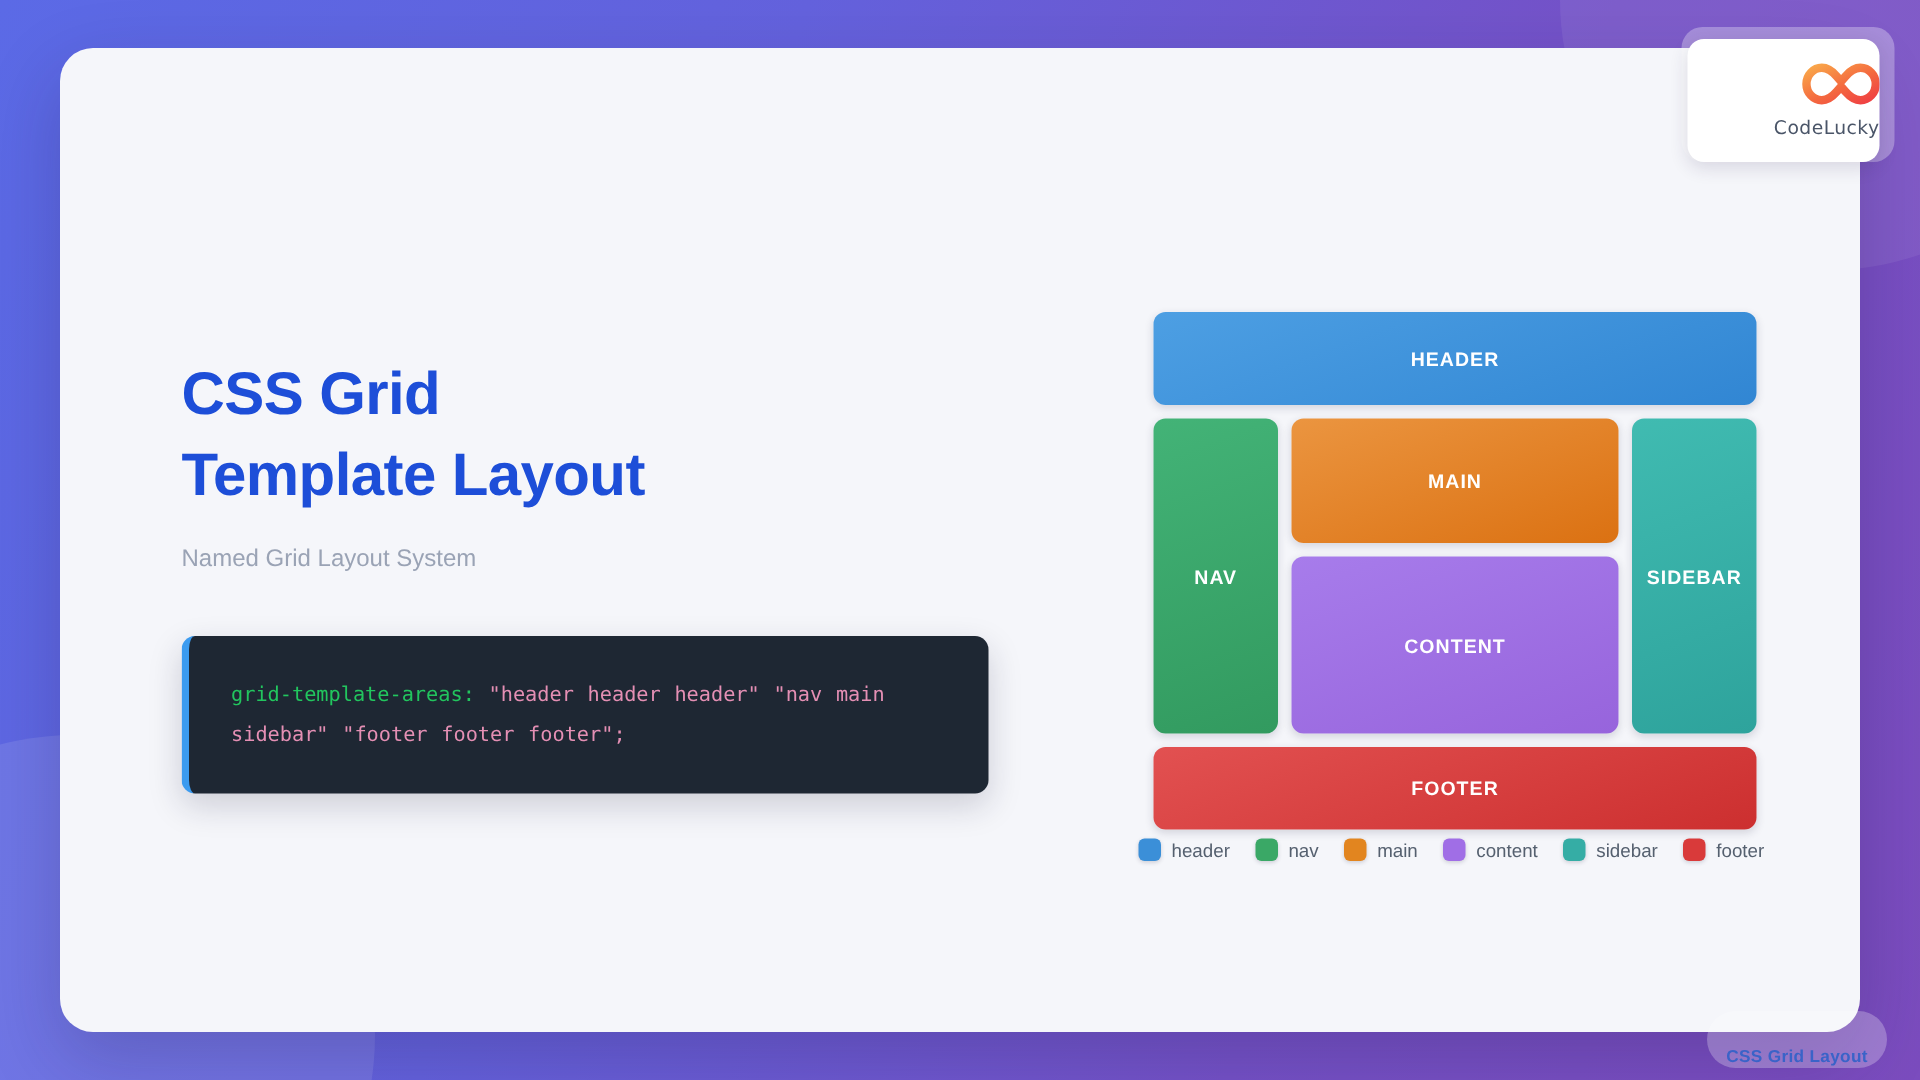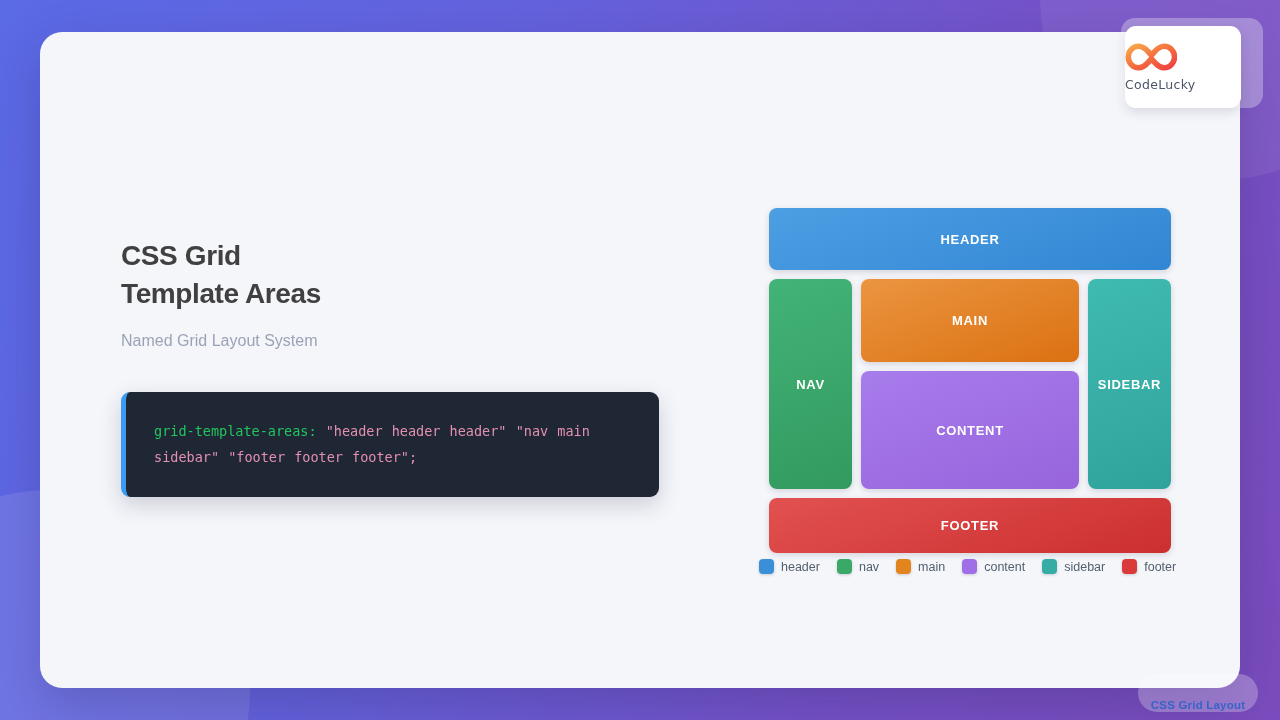--- a/index.html
+++ b/index.html
@@ -34,22 +34,22 @@
     border-radius:22px;
     box-shadow:0 18px 50px rgba(30,25,70,0.22);
     overflow:hidden;
   }
 
   
   .left-col {
     position:absolute; left:81px; top:205px; width:560px;
   }
   .title {
-    font-size:28px; font-weight:bold; line-height:1.34;
-    color:#404040; letter-spacing:-0.4px;
+    font-size:40px; font-weight:bold; line-height:1.34;
+    color:#1d4ed8; letter-spacing:-0.4px;
   }
   .title-line { display:block; }
   .subtitle {
     margin-top:20px; font-size:16px; color:#9aa3b5; font-weight:400;
   }
 
   .code-block {
     margin-top:42px; width:538px;
     background:#1e2733;
     border-left:5px solid #3b9bf0;
@@ -104,24 +104,24 @@
   
   #brand-badge {
     position:absolute; right:17px; top:18px;
     width:142px; height:90px;
     background:rgba(255,255,255,0.30);
     border-radius:14px;
     z-index:5;
   }
   #brand-inner {
     position:absolute; left:4px; top:8px;
-    width:116px; height:82px;
+    width:128px; height:82px;
     background:#fff; border-radius:11px;
     display:flex; flex-direction:column;
-    align-items:flex-start; justify-content:center; gap:2px;
+    align-items:flex-end; justify-content:center; gap:2px;
     box-shadow:0 4px 12px rgba(40,30,80,0.14);
   }
   .brand-name {
     font-size:12.5px; color:#4a5568; letter-spacing:0.3px;
     font-family:"DejaVu Sans", sans-serif;
   }
 
   
   #bottom-pill {
     position:absolute; right:22px; bottom:8px;
@@ -143,21 +143,21 @@
 <div id="stage">
 
   <div class="blob blob-bl"></div>
   <div class="blob blob-tr"></div>
 
   <div id="card">
 
     <div class="left-col">
       <h1 class="title">
         <span class="title-line">CSS Grid</span>
-        <span class="title-line">Template Areas</span>
+        <span class="title-line">Template Layout</span>
       </h1>
       <div class="subtitle">Named Grid Layout System</div>
 
       <div class="code-block">
         <div class="code-line"><span class="tok-prop">grid-template-areas:</span><span class="tok-str"> "header header header" "nav main sidebar" "footer footer footer";</span></div>
       </div>
     </div>
 
     <div class="diagram">
 

